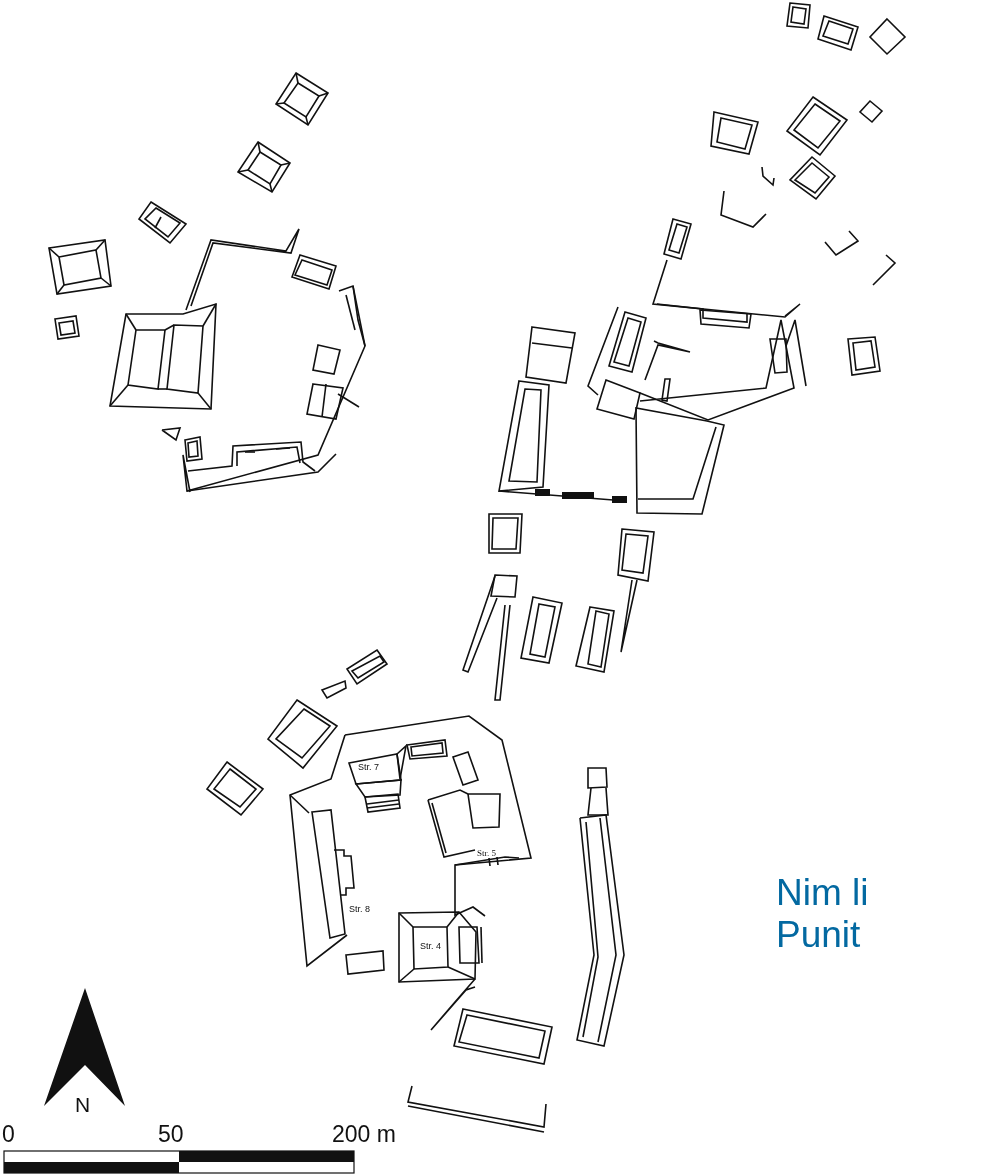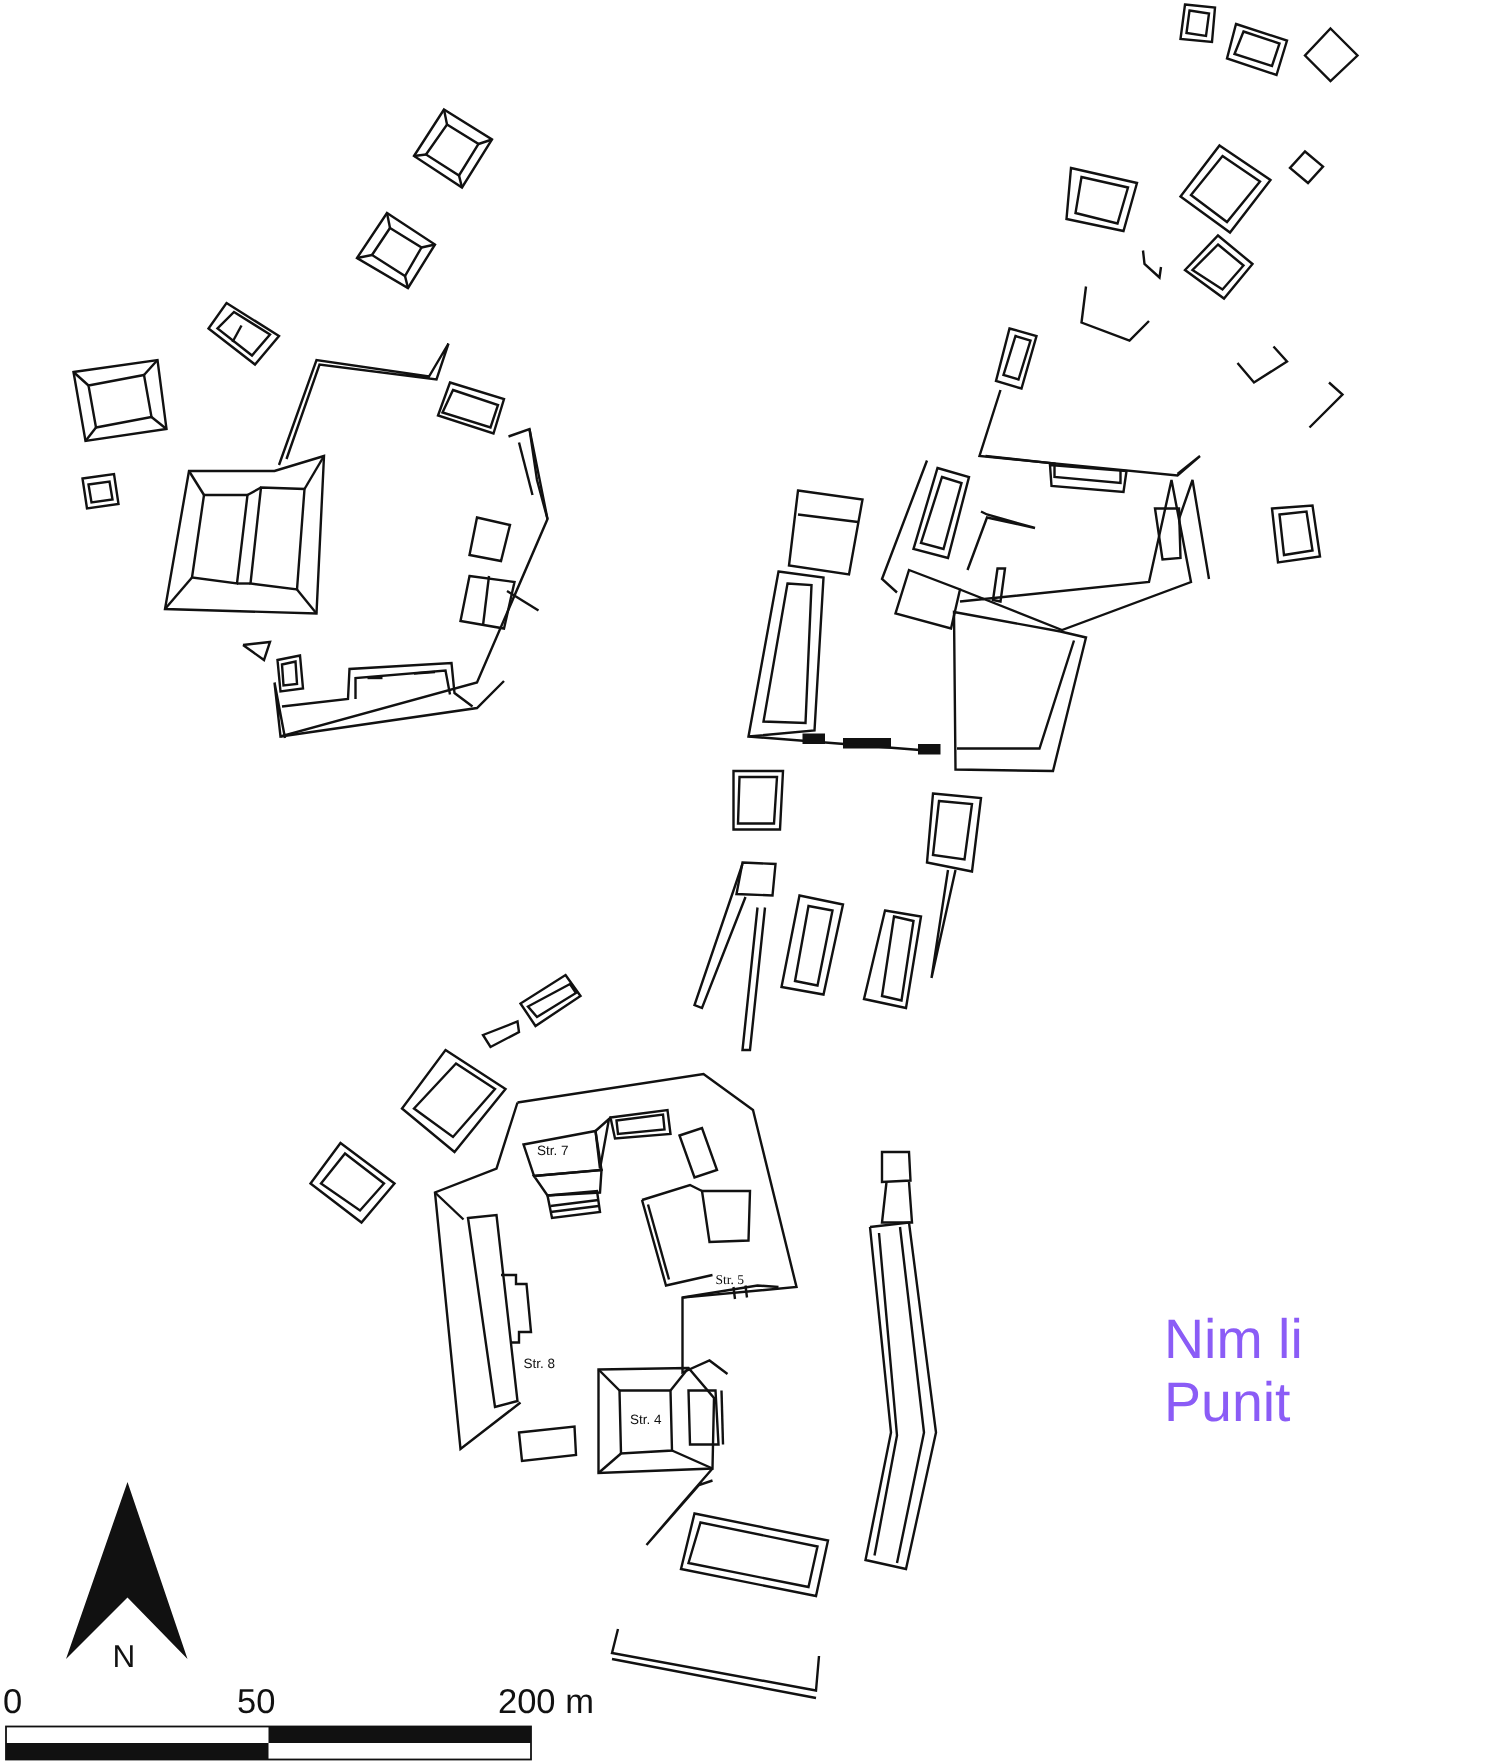--- a/index.html
+++ b/index.html
@@ -3,21 +3,21 @@
 <meta charset="utf-8">
 <style>
   html, body { margin: 0; padding: 0; background: #ffffff; }
   body { width: 1000px; height: 1176px; position: relative; overflow: hidden;
          font-family: "DejaVu Sans", sans-serif; }
   #map { position: absolute; left: 0; top: 0; width: 960px; height: 1176px; }
   #map svg { position: absolute; left: 0; top: 0; }
   .ln { fill: none; stroke: #111; stroke-width: 1.6; stroke-linejoin: miter; }
   .fill-blk { fill: #111; stroke: none; }
   .site-title { position: absolute; left: 776px; top: 872px; font-size: 37px;
-                color: #8b5cf6; font-family: "Liberation Sans", sans-serif; letter-spacing: 0px; }
+                color: #0369a1; font-family: "Liberation Sans", sans-serif; letter-spacing: 0px; }
   .str-label { position: absolute; font-size: 9px; color: #111;
                font-family: "Liberation Sans", sans-serif; white-space: nowrap; }
   .scale-lbl { position: absolute; font-size: 23px; color: #111;
                font-family: "Liberation Sans", sans-serif; }
   .north-n { position: absolute; left: 75px; top: 1093px; font-size: 21px; color: #111;
              font-family: "Liberation Sans", sans-serif; }
 </style>
 </head>
 <body>
 

